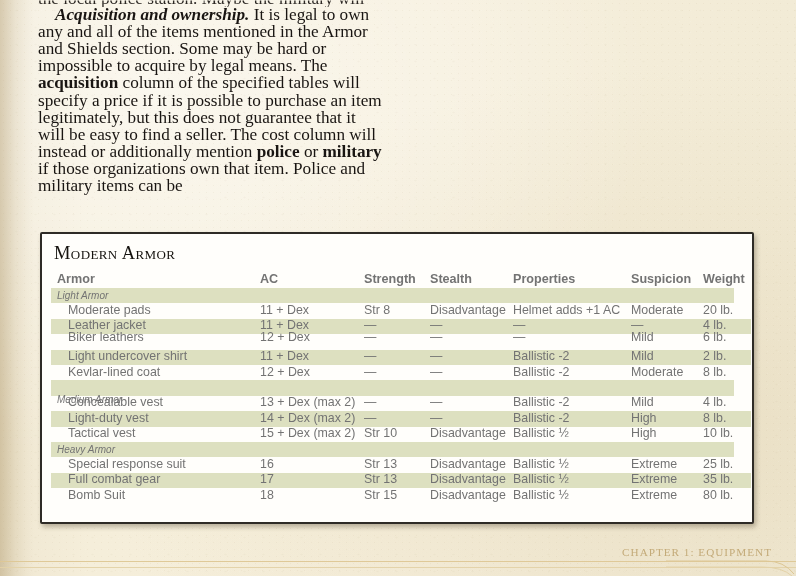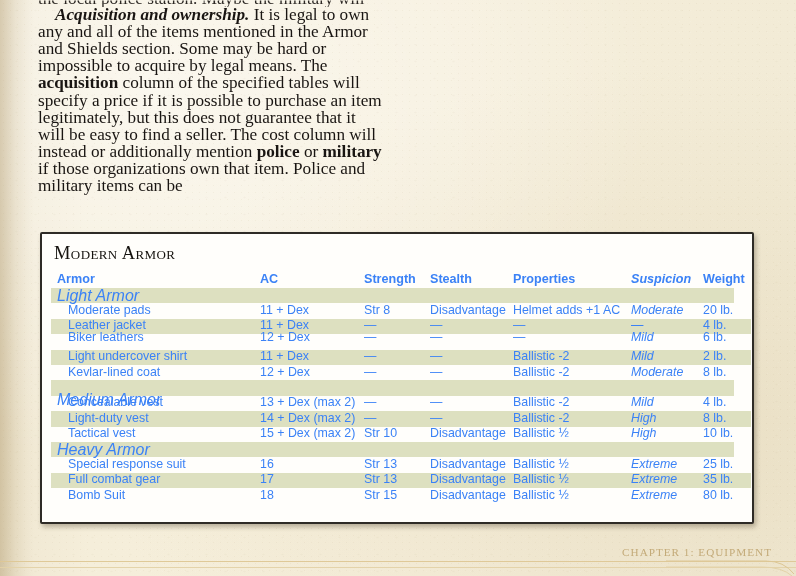--- a/index.html
+++ b/index.html
@@ -101,44 +101,44 @@
     left: 9px;
     background: #dde0c0;
   }
   .row {
     position: absolute;
     left: 0;
     right: 0;
     height: 15.4px;
     font-family: "Liberation Sans", sans-serif;
     font-size: 12.4px;
-    color: #3b82f6;
+    color: #737373;
     white-space: nowrap;
   }
   .row > span {
     position: absolute;
     top: 0;
     line-height: 15.4px;
   }
   .row.hdr > span {
     font-weight: bold;
     font-size: 12.6px;
   }
   .row.sect > span {
     font-style: italic;
-    font-size: 16px;
+    font-size: 10px;
   }
 
   .c-armor    { left: 15px; }
   .c-armor.item { left: 26px; }
   .c-ac       { left: 218px; }
   .c-str      { left: 322px; }
   .c-stealth  { left: 388px; }
   .c-prop     { left: 471px; }
-  .c-susp     { left: 589px; font-style: italic; }
+  .c-susp     { left: 589px; }
   .c-weight   { left: 661px; }
 
   
   #footer {
     position: absolute;
     right: 24px;
     top: 546px;
     font-family: Liberation Serif, serif;
     font-size: 11.2px;
     letter-spacing: 1.0px;

